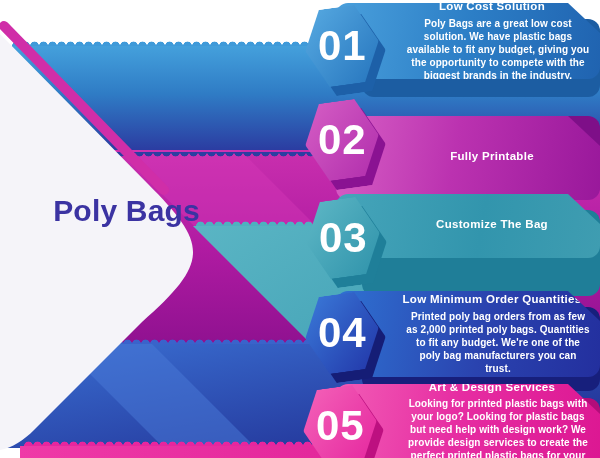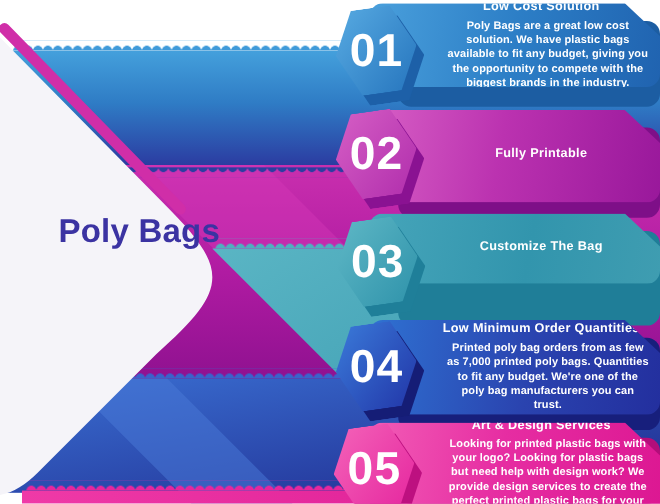--- a/index.html
+++ b/index.html
@@ -33,21 +33,21 @@
   .banner .d{font-size:10px;font-weight:700;line-height:1.3;letter-spacing:.1px;margin-left:12px;}
   .bshadow{position:absolute;left:362px;right:0;z-index:3;border-radius:12px;}
   
   .hex,.hexs{position:absolute;width:74px;height:78px;
     clip-path:polygon(26% 0,74% 0,100% 50%,74% 100%,26% 100%,0 50%);transform:rotate(-8deg);}
   .hexs{z-index:5;}
   .hex{z-index:6;display:flex;align-items:center;justify-content:center;}
   .hex .num{font-size:42px;font-weight:700;color:#fff;letter-spacing:1px;transform:rotate(8deg);}
   
   .b1{top:3px;height:76px;}   .bs1{top:19px;height:78px;}  .h1{top:7px;left:305px;}   .hs1{top:16px;left:312px;}
-  .b2{top:100px;height:84px;} .bs2{top:116px;height:82px;} .h2{top:101px;left:305px;} .hs2{top:110px;left:312px;}
+  .b2{top:116px;height:84px;} .bs2{top:116px;height:82px;} .h2{top:101px;left:305px;} .hs2{top:110px;left:312px;}
   .b3{top:194px;height:64px;} .bs3{top:210px;height:86px;} .h3{top:199px;left:306px;} .hs3{top:208px;left:313px;}
   .b4{top:291px;height:86px;} .bs4{top:307px;height:84px;} .h4{top:294px;left:305px;} .hs4{top:303px;left:312px;}
   .b5{top:384px;height:88px;} .bs5{top:398px;height:60px;} .h5{top:387px;left:303px;} .hs5{top:396px;left:310px;}
   
   .c1  {background:linear-gradient(100deg,#4aa0dc,#2c7ec6 50%,#2063b0);}
   .c1s {background:#1c5da2;}
   .c1h {background:linear-gradient(135deg,#58abe2,#2574bd);}
   .c1hs{background:#1d60a8;}
   .c2  {background:linear-gradient(100deg,#d75fc5,#bb32b0 45%,#99189b);}
   .c2s {background:#7e0f88;}
@@ -144,21 +144,21 @@
     <div class="t">Customize The Bag</div>
   </div>
   <div class="hexs hs3 c3hs"></div>
   <div class="hex h3 c3h">
     <span class="num">03</span>
   </div>
 
   <div class="bshadow bs4 c4s"></div>
   <div class="banner b4 c4">
     <div class="t">Low Minimum Order Quantities</div>
-    <div class="d">Printed poly bag orders from as few as 7,000 printed poly bags. Quantities to fit any budget. We're one of the poly bag manufacturers you can trust.</div>
+    <div class="d">Printed poly bag orders from as few as 2,000 printed poly bags. Quantities to fit any budget. We're one of the poly bag manufacturers you can trust.</div>
   </div>
   <div class="hexs hs4 c4hs"></div>
   <div class="hex h4 c4h">
     <span class="num">04</span>
   </div>
 
   <div class="bshadow bs5 c5s"></div>
   <div class="banner b5 c5">
     <div class="t">Art &amp; Design Services</div>
     <div class="d">Looking for printed plastic bags with your logo? Looking for plastic bags but need help with design work? We provide design services to create the perfect printed plastic bags for your branding needs.</div>

